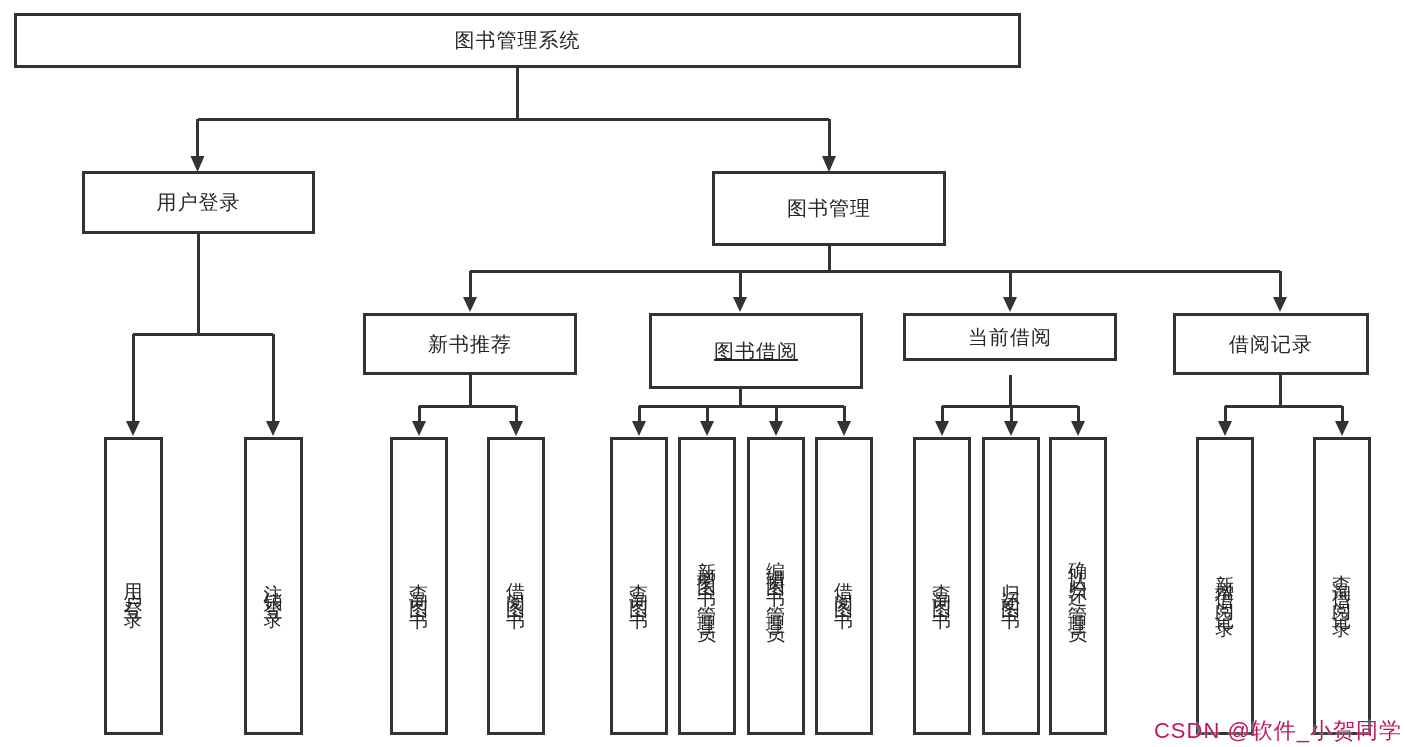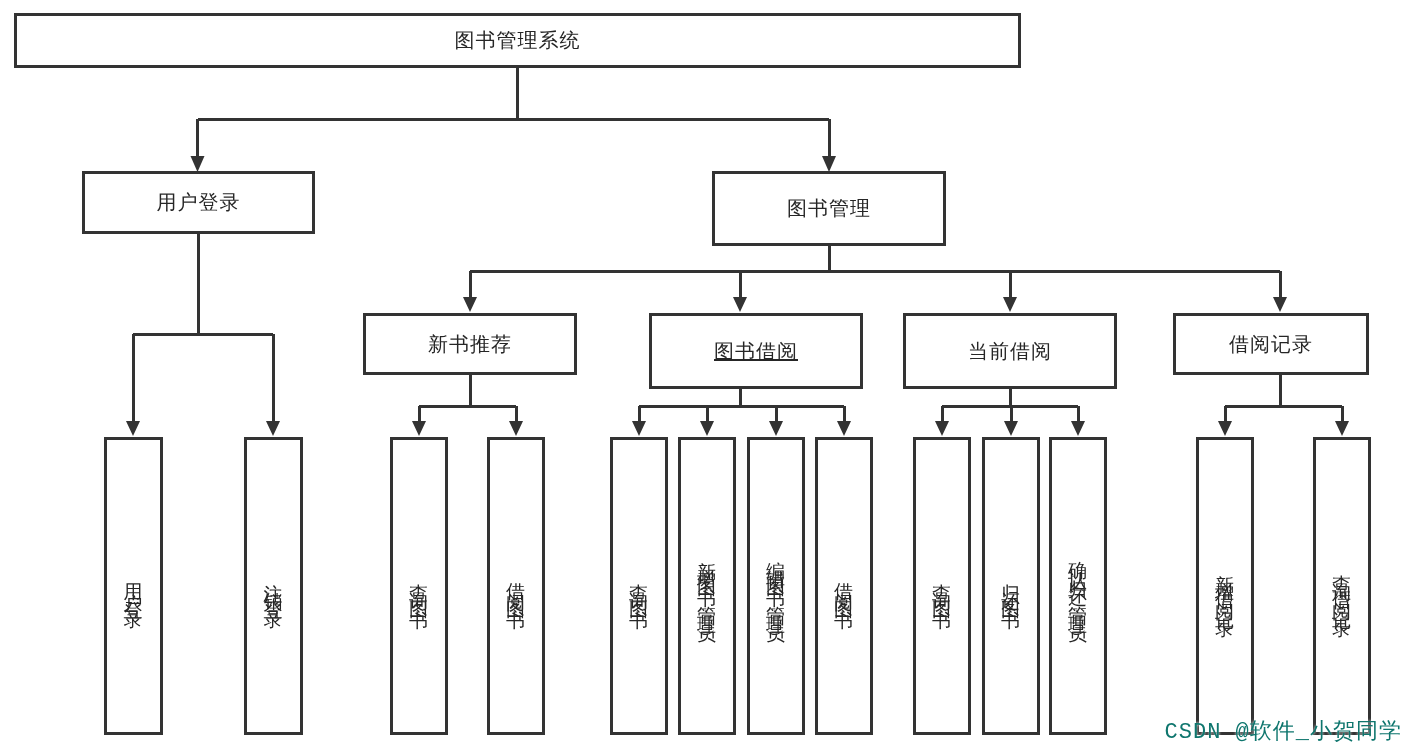--- a/index.html
+++ b/index.html
@@ -52,26 +52,25 @@
     writing-mode: vertical-rl;
     text-orientation: mixed;
     letter-spacing: 9px;
     line-height: 1;
   }
   #watermark {
     position: absolute;
     right: 3px;
     bottom: 1px;
     font-size: 22px;
-    color: #0f766e;
+    color: #be185d;
     letter-spacing: 1px;
     text-shadow: 0 0 3px #ffffff;
     z-index: 3;
     white-space: nowrap;
-    font-family: Liberation Mono, monospace;
   }
 </style>
 </head>
 <body>
 
 <div id="canvas">
 
   <svg id="connectors" viewBox="0 0 1405 747" xmlns="http://www.w3.org/2000/svg">
     <g stroke="#333333" stroke-width="3" fill="none" shape-rendering="crispEdges">
       <path d="M517.5 68 V119 M197.5 119 H829 M197.5 119 V157 M829 119 V157"></path>
@@ -105,21 +104,21 @@
     </g>
   </svg>
 
   <div class="node" style="left:14px; top:13px; width:1007px; height:55px;">图书管理系统</div>
 
   <div class="node" style="left:82px; top:171px; width:233px; height:63px;">用户登录</div>
   <div class="node" style="left:712px; top:171px; width:234px; height:75px;">图书管理</div>
 
   <div class="node" style="left:363px; top:313px; width:214px; height:62px;">新书推荐</div>
   <div class="node" style="left:649px; top:313px; width:214px; height:76px;text-decoration:underline;">图书借阅</div>
-  <div class="node" style="left:903px; top:313px; width:214px; height:76px;">当前借阅</div>
+  <div class="node" style="left:903px; top:313px; width:214px; height:48px;">当前借阅</div>
   <div class="node" style="left:1173px; top:313px; width:196px; height:62px;">借阅记录</div>
 
   <div class="leaf" style="left:104px; top:437px; width:59px; height:298px;">
     <span>用户登录</span>
   </div>
   <div class="leaf" style="left:244px; top:437px; width:59px; height:298px;">
     <span>注销登录</span>
   </div>
 
   <div class="leaf" style="left:390px; top:437px; width:58px; height:298px;">

